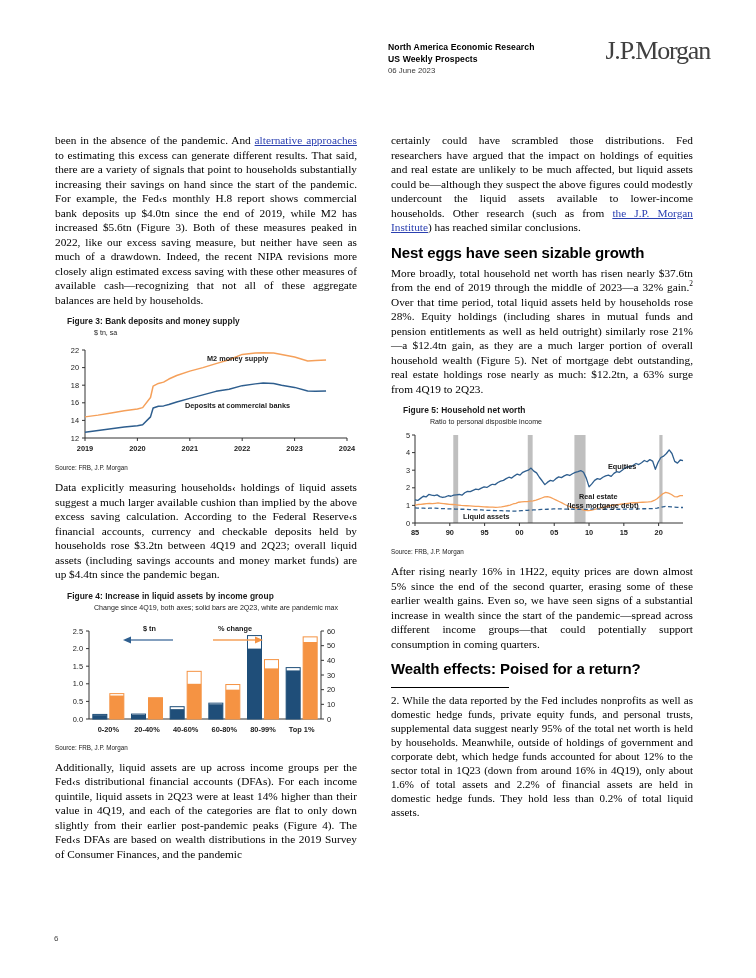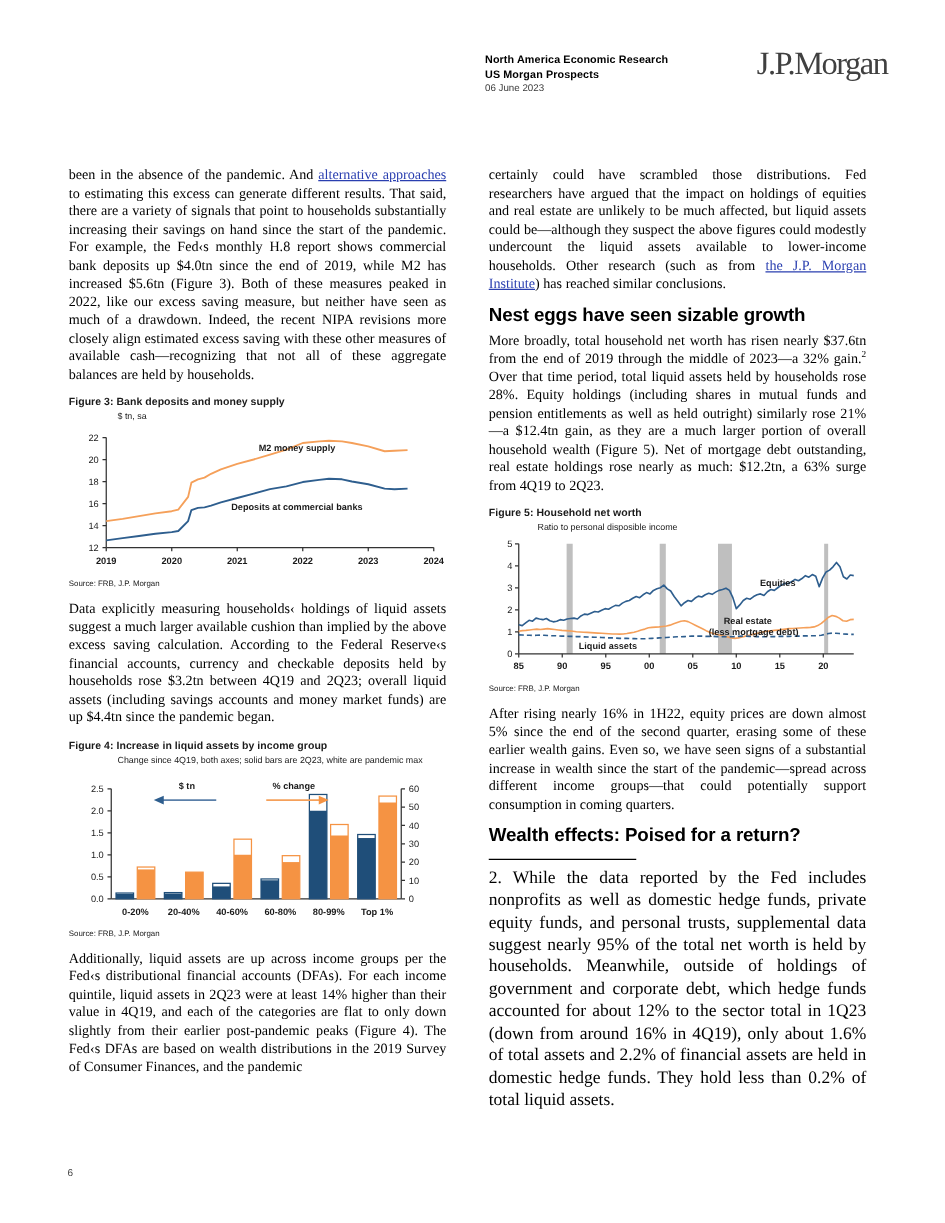--- a/index.html
+++ b/index.html
@@ -56,21 +56,21 @@
     margin:9px 0 5px 0;
     letter-spacing:-0.1px;
   }
   sup { font-size:7.4px; vertical-align:super; line-height:0; }
 
   
   .figure { margin:6px 0 9px 0; width:302px; }
   .fig-title {
     font-family:"Liberation Sans", sans-serif;
     font-size:8.4px; font-weight:bold; color:#1a1a1a;
-    margin-bottom:3px; letter-spacing:.05px;
+    margin-bottom:3px; letter-spacing:.05px;margin-left:12px;
   }
   .fig-sub {
     font-family:"Liberation Sans", sans-serif;
     font-size:7.1px; color:#1a1a1a; margin-bottom:1px;padding-left:39px;
   }
   .fig-source {
     font-family:"Liberation Sans", sans-serif;
     font-size:6.3px; color:#1a1a1a; margin-top:1px;
   }
   .chart-wrap { position:relative; }
@@ -87,38 +87,38 @@
     font-family:"Liberation Sans", sans-serif;
     font-size:7.3px; fill:#1a1a1a; font-weight:bold;
   }
 
   
   .footnote-rule {
     border:0; border-top:1px solid #000; width:118px;
     margin:10px 0 6px 0;
   }
   .footnote {
-    font-size:14px; line-height:1.27; text-align:justify; margin:0;
+    font-size:11px; line-height:1.27; text-align:justify; margin:0;
   }
 
   .pagenum {
     position:absolute; left:54px; top:934px;
     font-family:"Liberation Sans", sans-serif;
     font-size:8px; color:#444;
   }
 </style>
 </head>
 <body>
 
 <div class="page">
 
   <div class="header">
     <div class="hdr-left">
       <div class="hdr-line1">North America Economic Research</div>
-      <div class="hdr-line2">US Morgan Prospects</div>
+      <div class="hdr-line2">US Weekly Prospects</div>
       <div class="hdr-line3">06 June 2023</div>
     </div>
     <div class="logo">J.P.Morgan</div>
   </div>
 
   <div class="col col-left">
 
     <p class="body-text"><span>been in the absence of the pandemic. And </span><a class="link" href="#">alternative approaches</a><span> to estimating this excess can generate different results. That said, there are a variety of signals that point to households substantially increasing their savings on hand since the start of the pandemic. For example, the Fed‹s monthly H.8 report shows commercial bank deposits up $4.0tn since the end of 2019, while M2 has increased $5.6tn (Figure 3). Both of these measures peaked in 2022, like our excess saving measure, but neither have seen as much of a drawdown. Indeed, the recent NIPA revisions more closely align estimated excess saving with these other measures of available cash—recognizing that not all of these aggregate balances are held by households.</span></p>
 
     <div class="figure">

